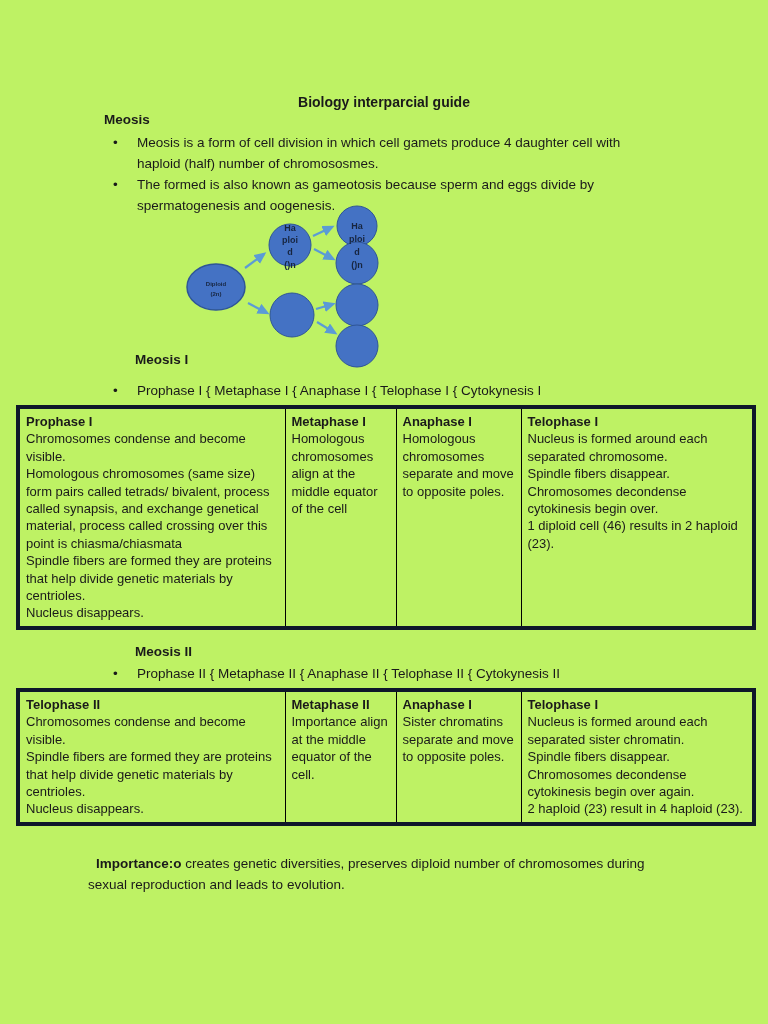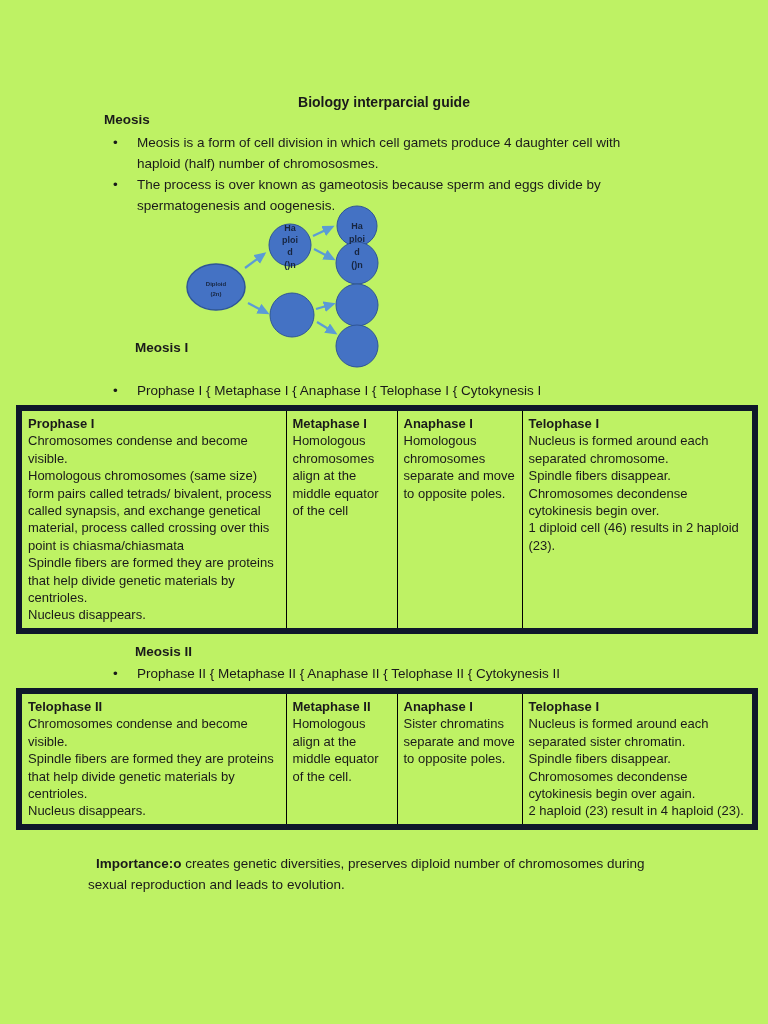--- a/index.html
+++ b/index.html
@@ -40,42 +40,42 @@
     border-collapse: collapse;
     table-layout: fixed;
   }
   .doc-table td {
     border: 1.5px solid #000;
     vertical-align: top;
     padding: 4px 6px;
     font-size: 13px;
     line-height: 17.4px;
   }
-  .doc-table { border: 6px solid #0f172a; }
+  .doc-table { border: 4px solid #0f172a; }
   .cell-title { font-weight: bold; }
   .u { }
   .diagram { position: absolute; }
   .dg-label { font-weight: bold; }
 </style>
 </head>
 <body>
 
 <div class="page">
 
   <div class="doc-title">Biology interparcial guide</div>
 
   <div class="heading" style="left:88px; top:112px;padding-left:16px;">Meosis</div>
 
   <div class="bullet" style="left:113px; top:132px; width:540px;">
     <div class="dot">•</div>
     <div class="btext" style="max-width:515px;">Meosis is a form of cell division in which cell gamets produce 4 daughter cell with haploid (half) number of chromososmes.</div>
   </div>
   <div class="bullet" style="left:113px; top:174px; width:540px;">
     <div class="dot">•</div>
-    <div class="btext" style="max-width:515px;">The process is over known as gameotosis because sperm and eggs divide by spermatogenesis and oogenesis.</div>
+    <div class="btext" style="max-width:515px;">The formed is also known as gameotosis because sperm and eggs divide by spermatogenesis and oogenesis.</div>
   </div>
 
   <div class="diagram" style="left:180px; top:200px;">
     <svg width="210" height="172" viewBox="0 0 210 172">
       <defs>
         <marker id="ah" markerWidth="7" markerHeight="7" refX="4.2" refY="2.5" orient="auto">
           <path d="M0,0 L5.5,2.5 L0,5 Z" fill="#5B9BD5"></path>
         </marker>
       </defs>
 
@@ -102,21 +102,21 @@
       <text class="dg-label" x="110" y="43" font-size="9" fill="#17253f" text-anchor="middle">ploi</text>
       <text class="dg-label" x="110" y="55" font-size="9" fill="#17253f" text-anchor="middle">d</text>
       <text class="dg-label" x="110" y="68" font-size="9" fill="#17253f" text-anchor="middle">()n</text>
       <text class="dg-label" x="177" y="29" font-size="9" fill="#17253f" text-anchor="middle">Ha</text>
       <text class="dg-label" x="177" y="42" font-size="9" fill="#17253f" text-anchor="middle">ploi</text>
       <text class="dg-label" x="177" y="55" font-size="9" fill="#17253f" text-anchor="middle">d</text>
       <text class="dg-label" x="177" y="68" font-size="9" fill="#17253f" text-anchor="middle">()n</text>
     </svg>
   </div>
 
-  <div class="heading" style="left:135px; top:340px;">Meosis I</div>
+  <div class="heading" style="left:135px; top:352px;">Meosis I</div>
   <div class="bullet" style="left:113px; top:380px; width:620px;">
     <div class="dot">•</div>
     <div class="btext">Prophase I { Metaphase I { Anaphase I { Telophase I { Cytokynesis I</div>
   </div>
 
   <table class="doc-table" style="left: 16px; top: 405px; width: 736px; height: 224px;">
     <tbody>
         <tr>
           <td style="width: 267px;">
             <div class="cell-title">Prophase I</div>
@@ -154,21 +154,21 @@
     <tbody>
         <tr>
           <td style="width: 267px;">
             <div class="cell-title">Telophase II</div>
             <div><span class="u">Chromosomes condense</span><span> and become visible.</span></div>
             <div><span class="u">Spindle fibers</span><span> are formed they are proteins that help divide genetic materials by centrioles.</span></div>
             <div><span class="u">Nucleus disappears.</span></div>
           </td>
           <td style="width: 111px; margin-left: 8px;">
             <div class="cell-title">Metaphase II</div>
-            <div><span>Homologous </span><span class="u">align</span><span> at the middle equator of the cell.</span></div>
+            <div><span>Importance </span><span class="u">align</span><span> at the middle equator of the cell.</span></div>
           </td>
           <td style="width: 125px;">
             <div class="cell-title">Anaphase I</div>
             <div><span>Sister chromatins </span><span class="u">separate</span><span> and move to opposite poles.</span></div>
           </td>
           <td style="width: 233px;">
             <div class="cell-title">Telophase I</div>
             <div><span class="u">Nucleus is formed</span><span> around each separated sister chromatin.</span></div>
             <div><span>Spindle fibers disappear.</span></div>
             <div><span>Chromosomes decondense </span><span class="u">cytokinesis</span><span> begin over again.</span></div>

